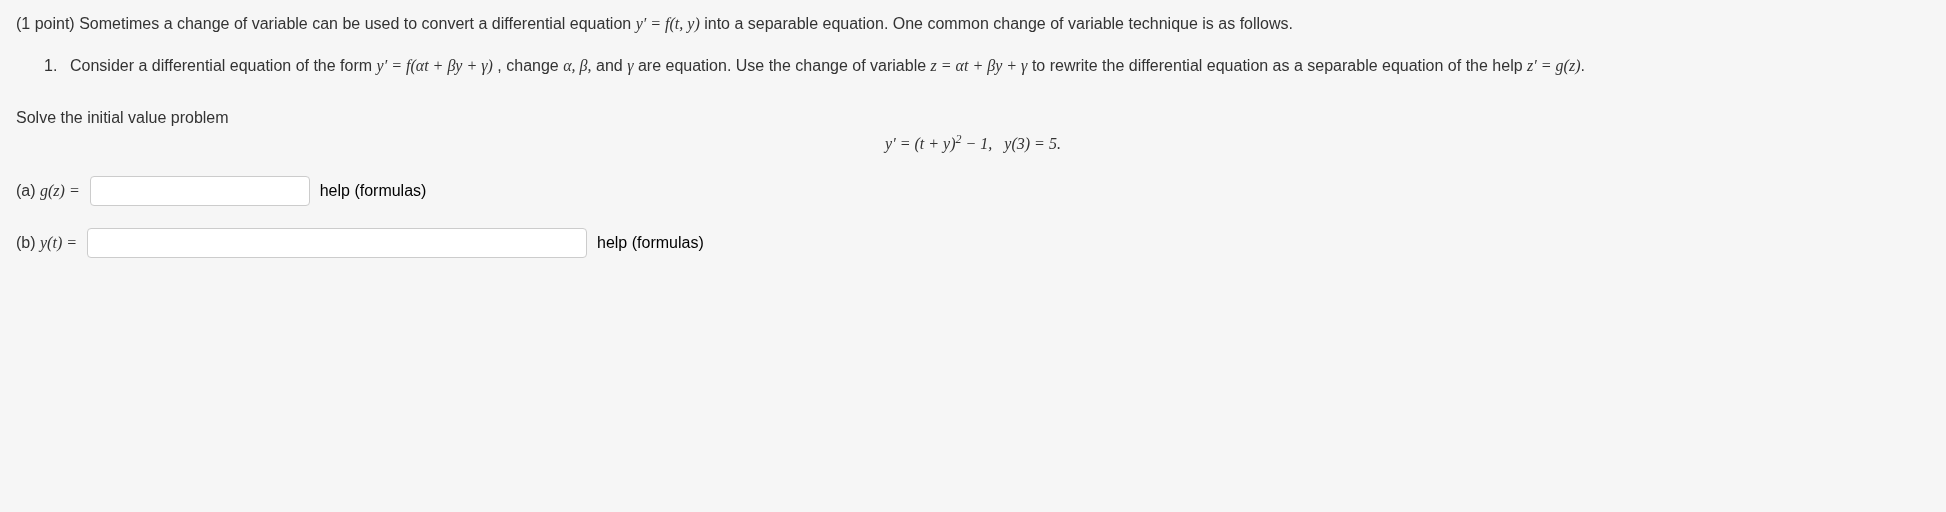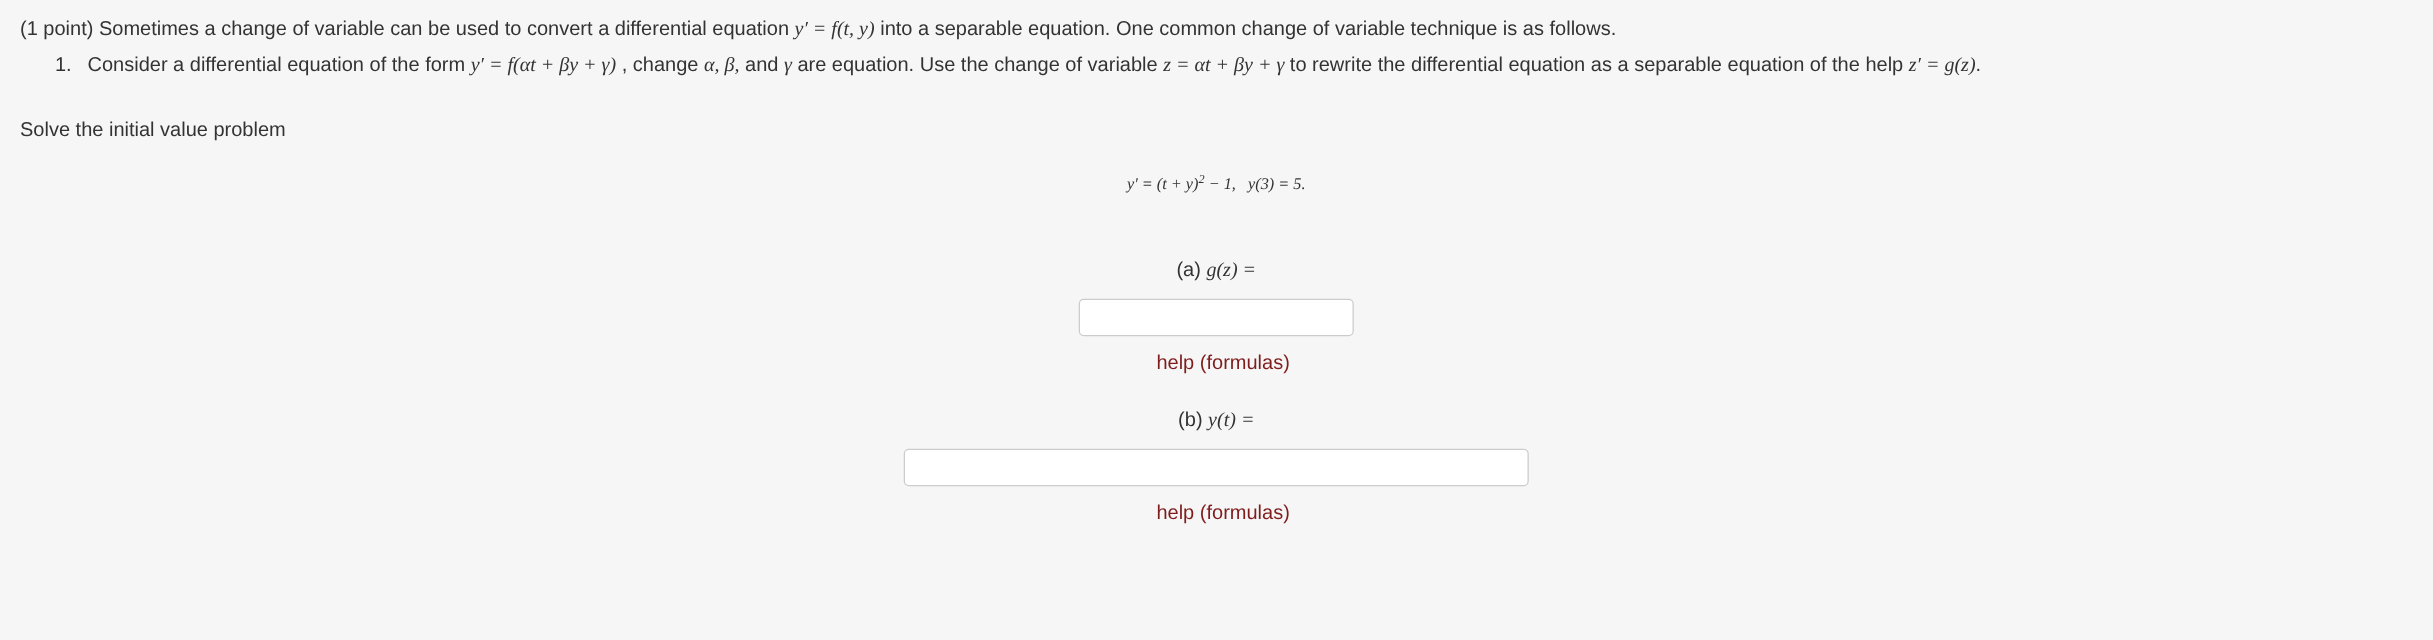--- a/index.html
+++ b/index.html
@@ -9,49 +9,47 @@
     }
     body {
       font-family: "Helvetica Neue", Helvetica, Arial, sans-serif;
       font-size: 16px;
       color: #333;
       background: #f6f6f6;
       padding: 12px 16px;
       line-height: 1.5;
     }
     .intro {
-      margin-bottom: 5px;
+      margin-bottom: 18px;
     }
     .sublist {
       padding-left: 28px;
       margin-bottom: 28px;
     }
     .sublist-item {
       display: flex;
       gap: 8px;
     }
     .sublist-num {
       min-width: 18px;
     }
     .solve-prompt {
-      margin-bottom: 20px;
     }
     .equation-row {
       text-align: center;
-      margin-bottom: 48px;
+      margin-bottom: 20px;
       font-family: "Times New Roman", Times, serif;
-      font-size: 13px;
+      font-size: 16px;
       font-style: italic;
     }
     .answer-row {
       display: flex;
       align-items: center;
       gap: 10px;
       margin-bottom: 22px;
-      flex-direction: column;
     }
     .answer-label {
       font-family: Arial, sans-serif;
     }
     .answer-label .math {
       font-family: "Times New Roman", Times, serif;
       font-style: italic;
     }
     input[type="text"] {
       height: 30px;
@@ -61,24 +59,23 @@
       background: #fff;
       font-size: 14px;
     }
     .input-short {
       width: 220px;
     }
     .input-long {
       width: 500px;
     }
     .help-link {
-      color: #7f1d1d;
+      color: #000000;
       text-decoration: none;
       cursor: pointer;
-      margin-left: 11px;
     }
     .math {
       font-family: "Times New Roman", Times, serif;
       font-style: italic;
     }
     sup {
       font-size: 0.75em;
     }
   </style>
 </head>

